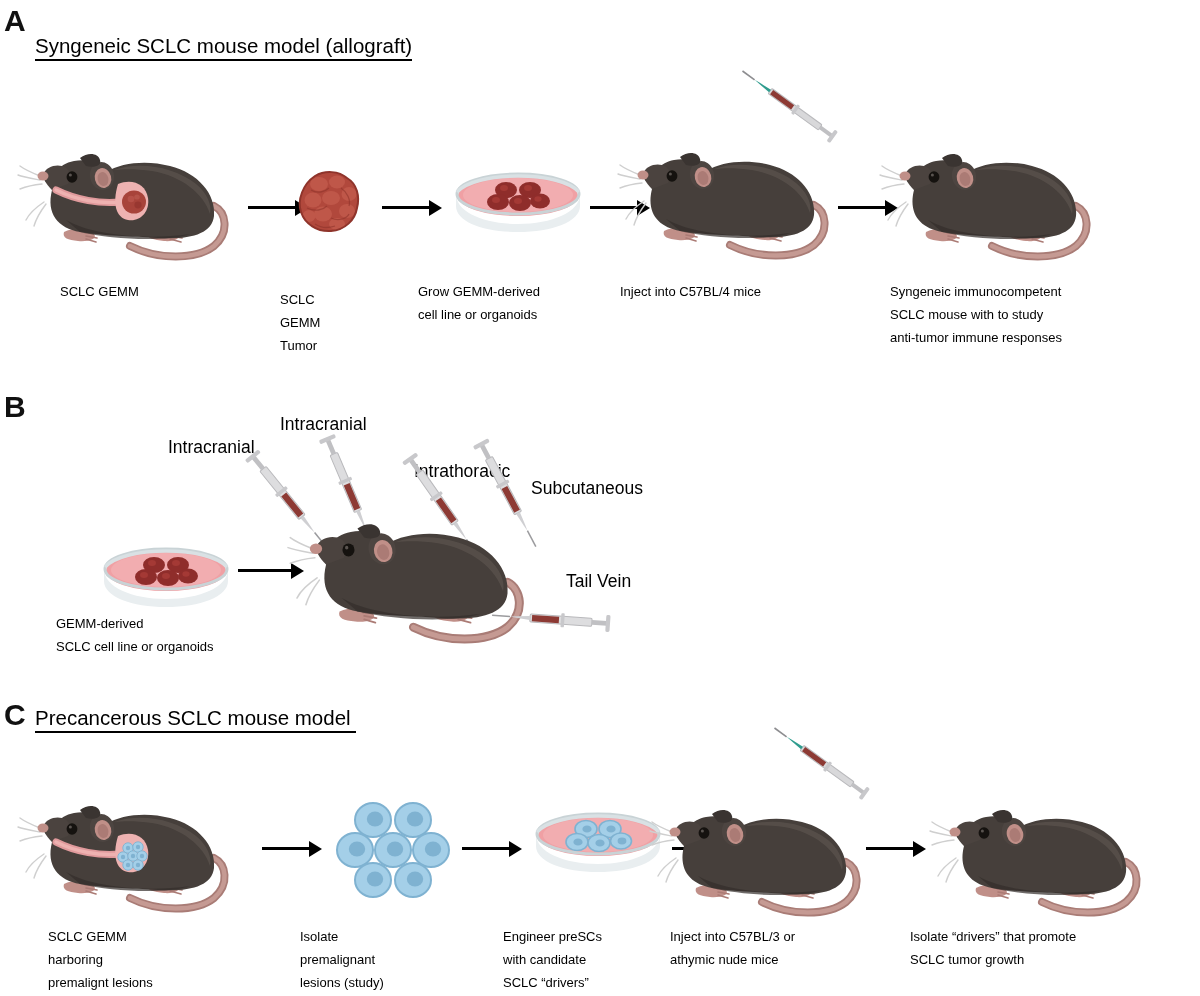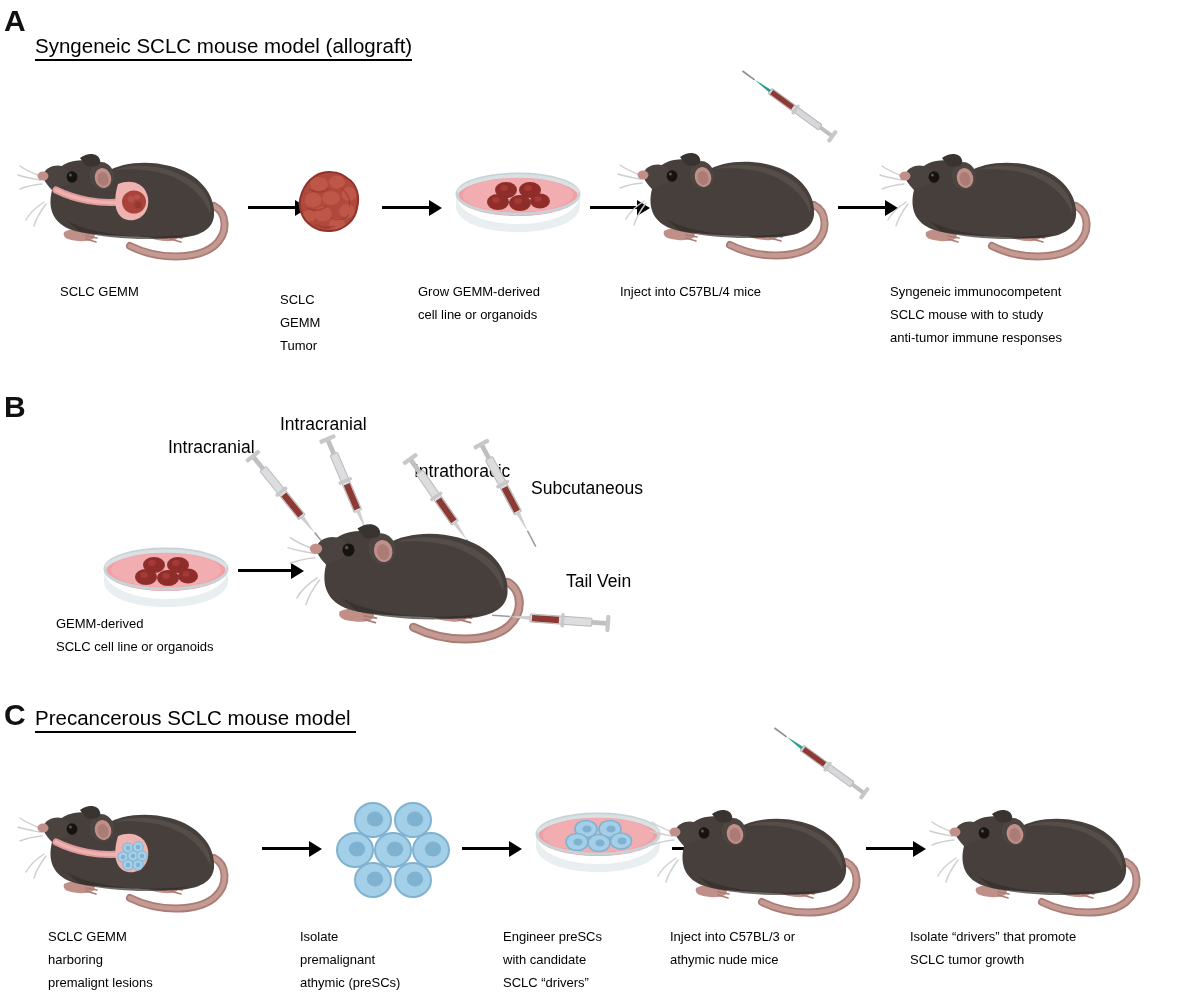--- a/index.html
+++ b/index.html
@@ -470,21 +470,21 @@
       <ellipse cx="22" cy="49" rx="8.2" ry="7.6"></ellipse>
       <ellipse cx="60" cy="49" rx="8.2" ry="7.6"></ellipse>
       <ellipse cx="98" cy="49" rx="8.2" ry="7.6"></ellipse>
       <ellipse cx="40" cy="79" rx="8.2" ry="7.6"></ellipse>
       <ellipse cx="80" cy="79" rx="8.2" ry="7.6"></ellipse>
     </g>
   </svg>
 </div>
 <div class="caption" style="left:300px; top:925px; width:190px;">Isolate
 premalignant
-athymic (preSCs)</div>
+lesions (study)</div>
 
 <div class="arrow" style="left:462px; top:841px; width:60px;">
   <div class="shaft" style="width:48px;"></div>
   <div class="head" style="left:47px;"></div>
 </div>
 
 <div class="art" style="left:532px; top:812px;">
   <svg width="132" height="62" viewBox="0 0 132 62">
     <path d="M4 22 C 4 40, 32 52, 66 52 C 100 52, 128 40, 128 22 L 128 34
              C 128 50, 100 60, 66 60 C 32 60, 4 50, 4 34 Z" fill="#e9eef0"></path>

